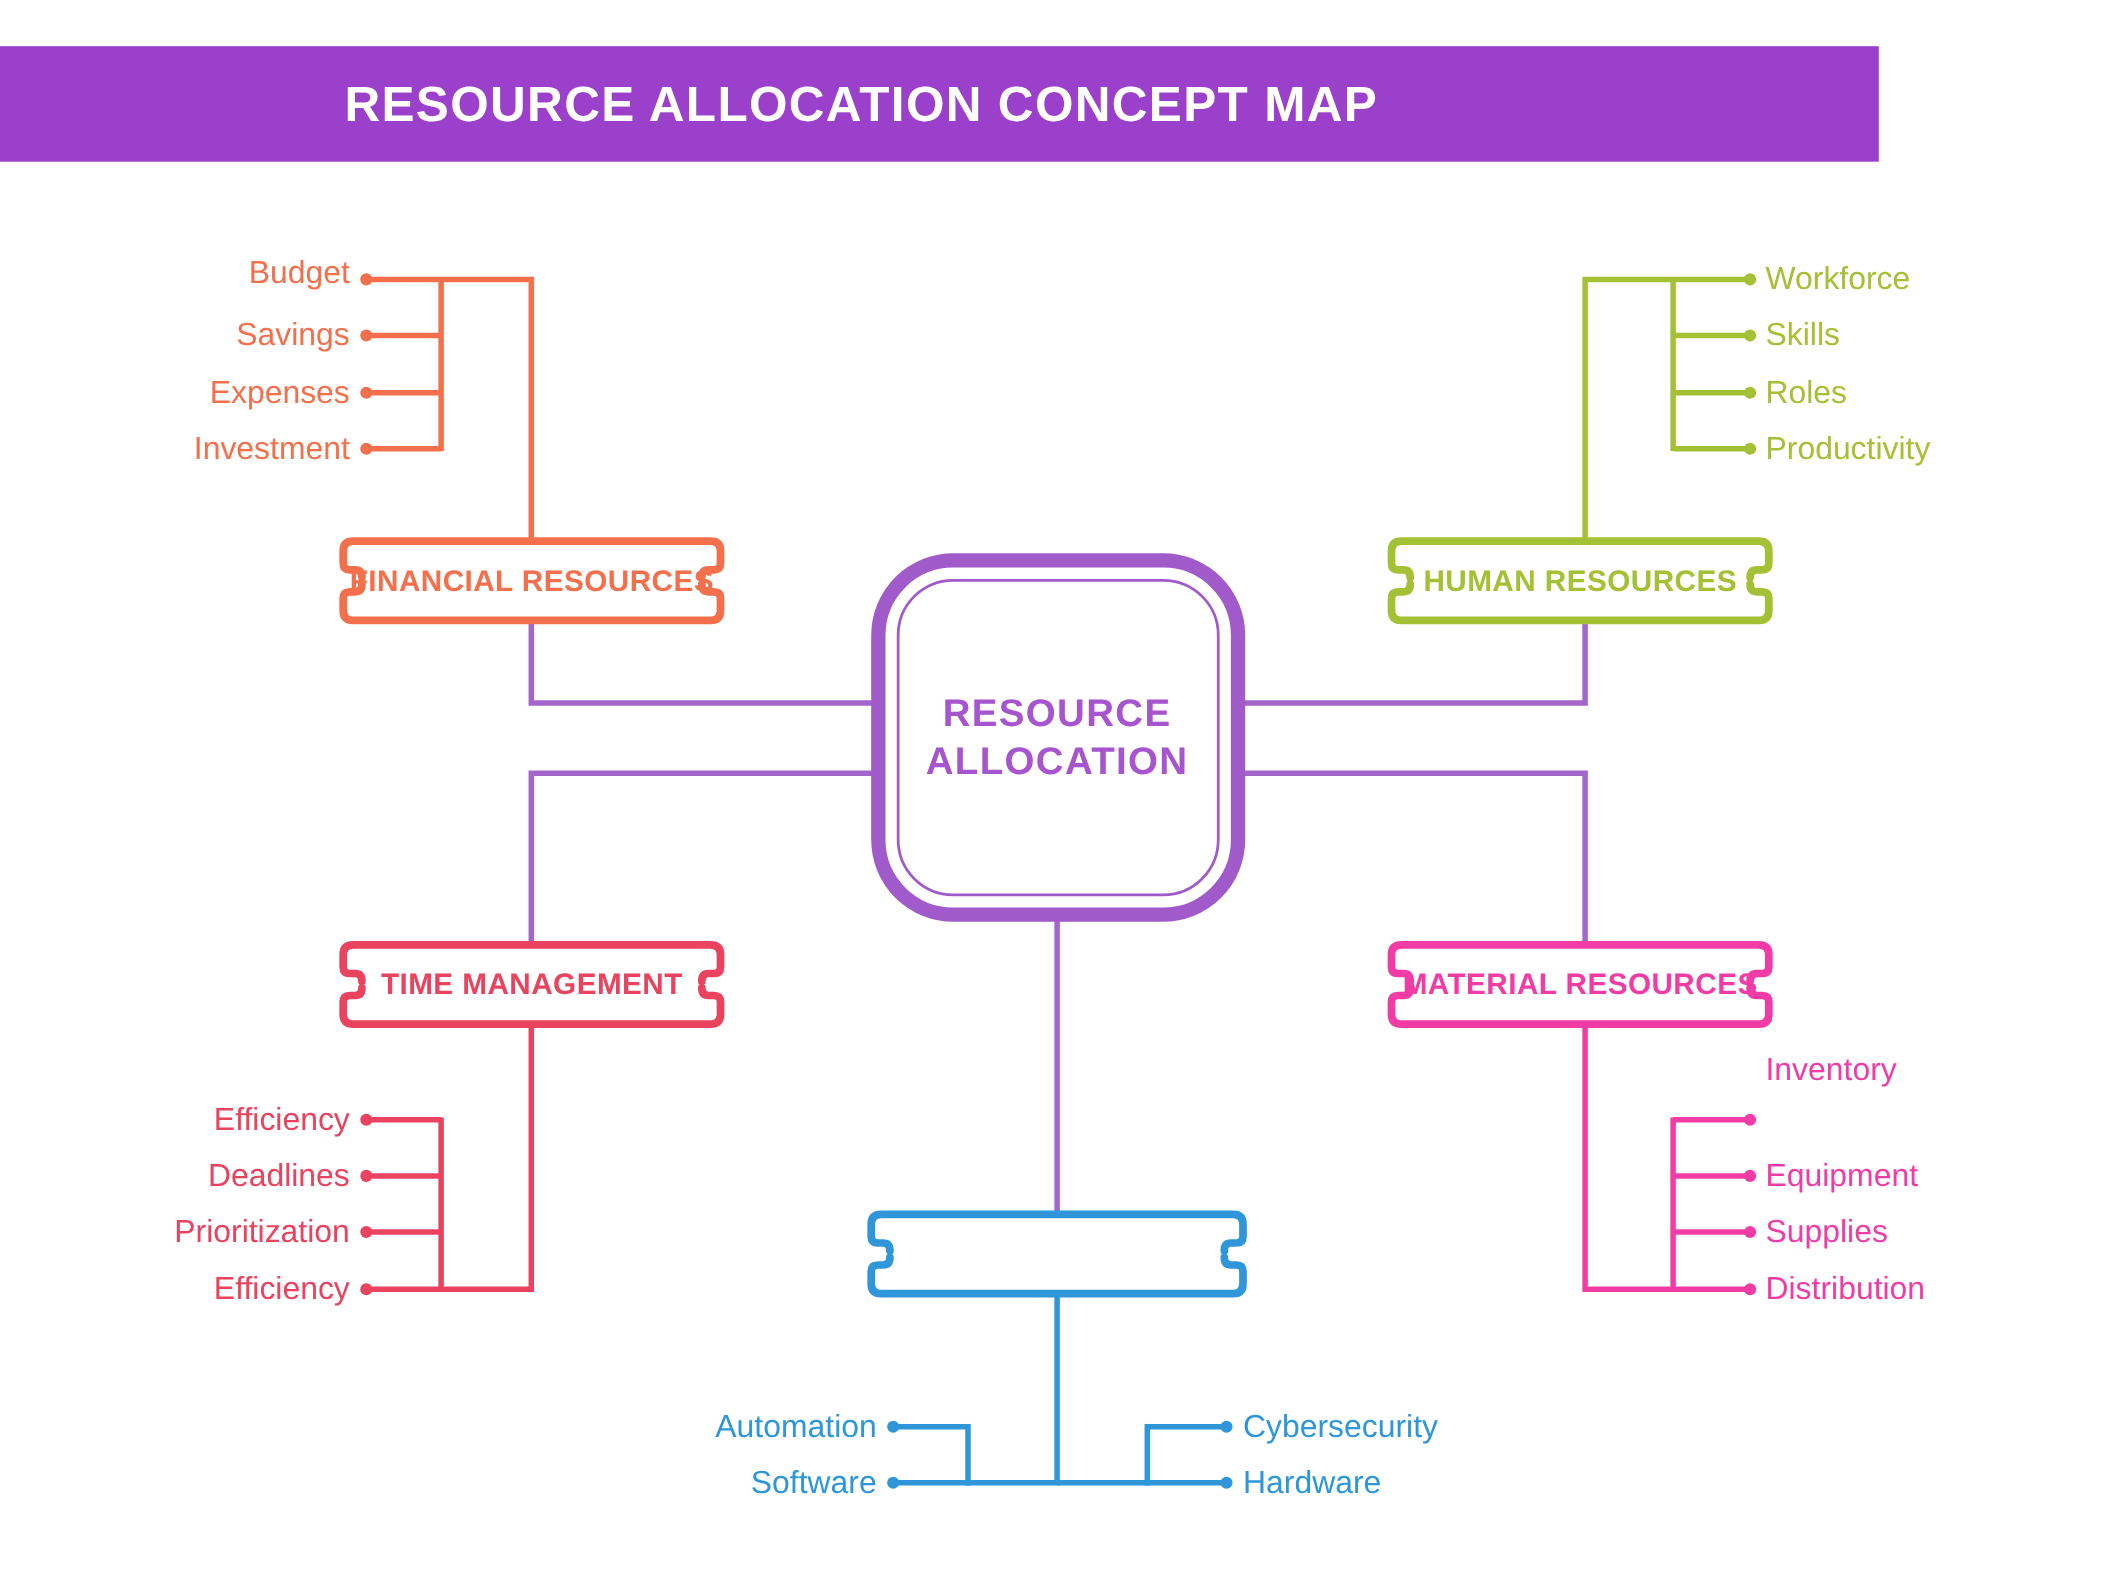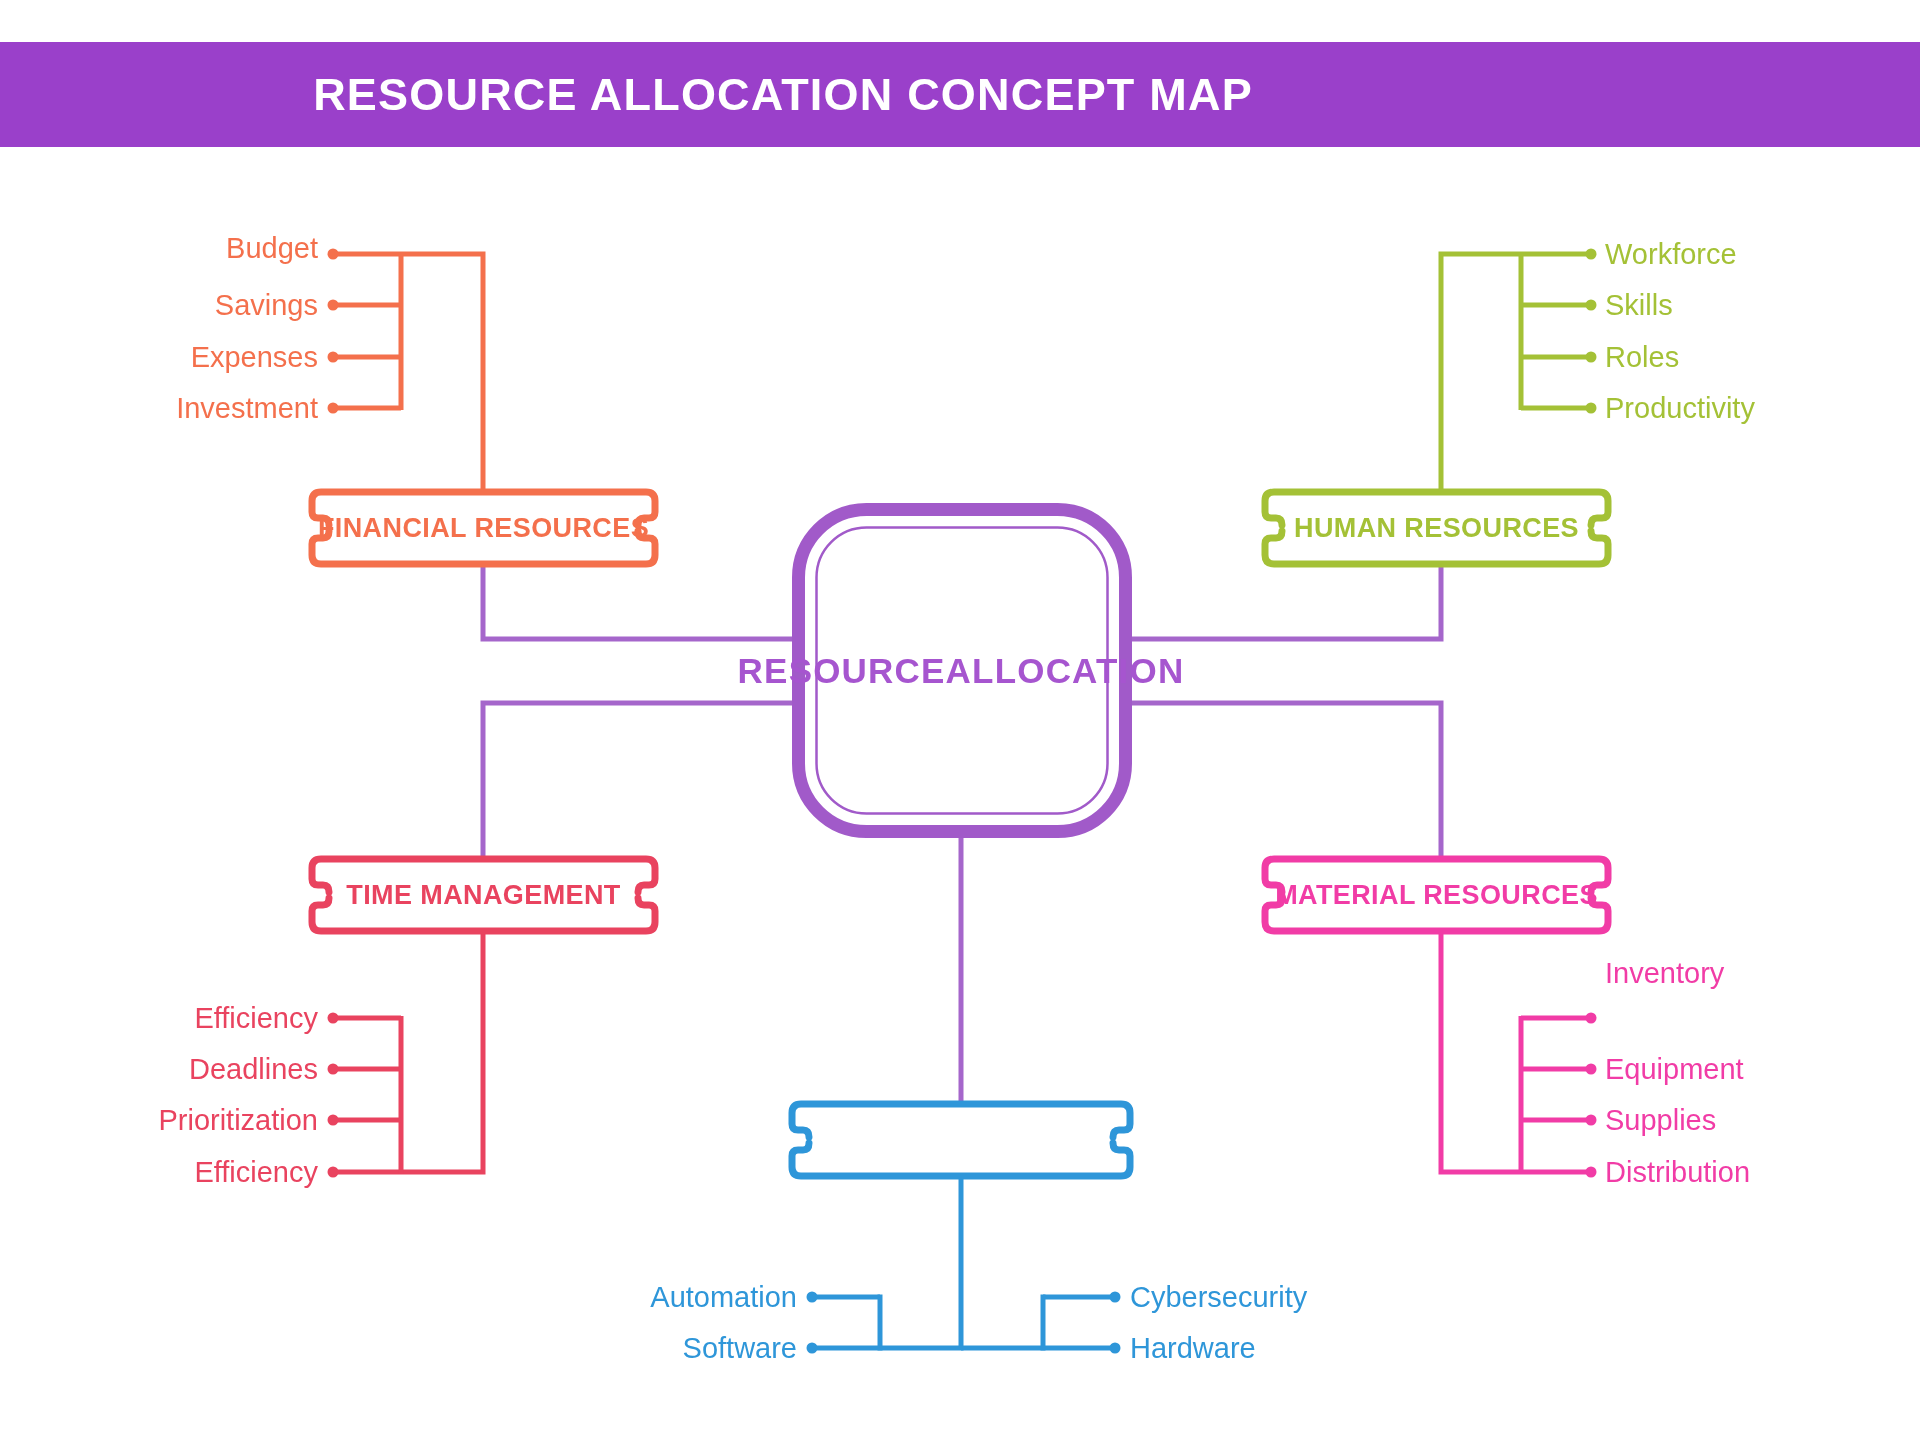--- a/index.html
+++ b/index.html
@@ -1,26 +1,26 @@
 <!DOCTYPE html>
 <html><head>
 <meta charset="utf-8">
 <style>
   html,body{margin:0;padding:0;background:#ffffff;}
   #stage{position:relative;width:1920px;height:1440px;background:#ffffff;overflow:hidden;
          font-family:"Liberation Sans", sans-serif;}
   #diagram-svg{position:absolute;left:0;top:0;}
-  .hdr{position:absolute;left:0;top:42px;width:1920px;height:105px;}
+  .hdr{position:absolute;left:0;top:42px;width:1708px;height:105px;}
   .hdr-title{position:absolute;left:783px;top:50%;transform:translate(-50%,-50%);
              color:#ffffff;font-size:45px;font-weight:bold;letter-spacing:1.2px;white-space:nowrap;}
   .leaf{position:absolute;height:40px;line-height:40px;font-size:29px;white-space:nowrap;}
   .box-label{position:absolute;display:flex;align-items:center;justify-content:center;
              font-weight:bold;font-size:27px;letter-spacing:.4px;white-space:nowrap;}
   .center-label{position:absolute;left:792px;top:503px;width:338px;height:335px;
-                display:flex;flex-direction:row;align-items:center;justify-content:center;
+                display:flex;flex-direction:column;align-items:center;justify-content:center;
                 font-weight:bold;font-size:35px;letter-spacing:1.2px;line-height:44px;}
 </style>
 </head>
 <body>
 
 <div id="stage">
 
   <svg id="diagram-svg" width="1920" height="1440" viewBox="0 0 1920 1440">
 
     <g fill="none" stroke-width="5" stroke-linejoin="miter" style="stroke: rgb(165, 102, 203);">

